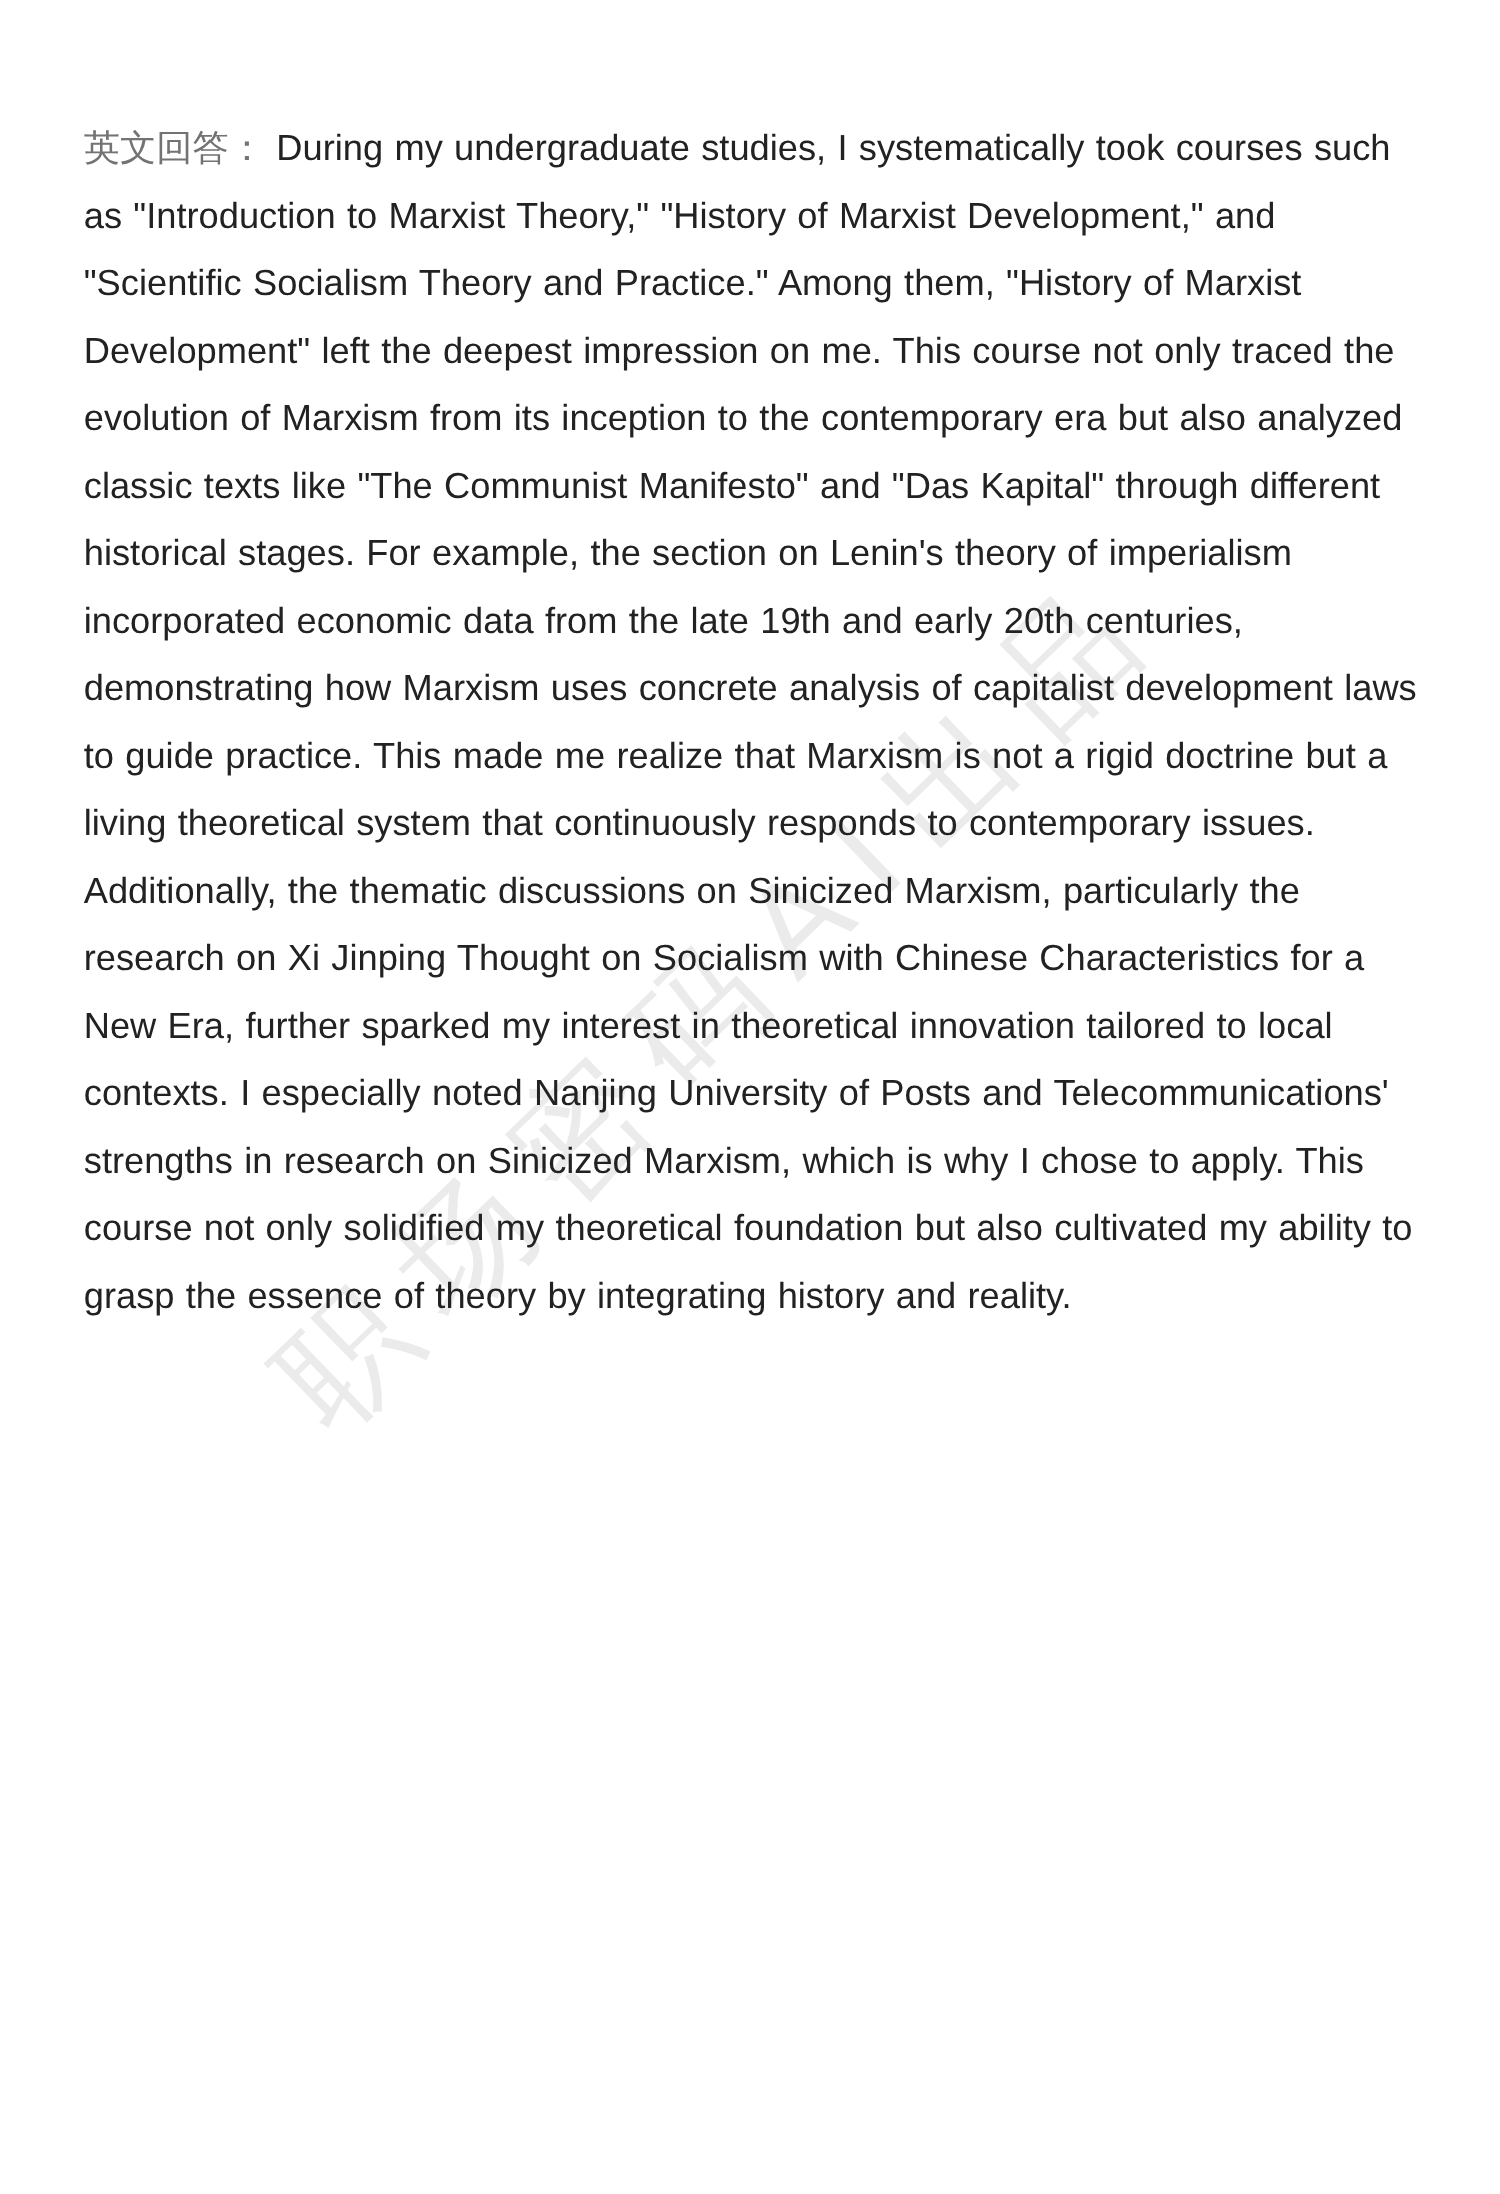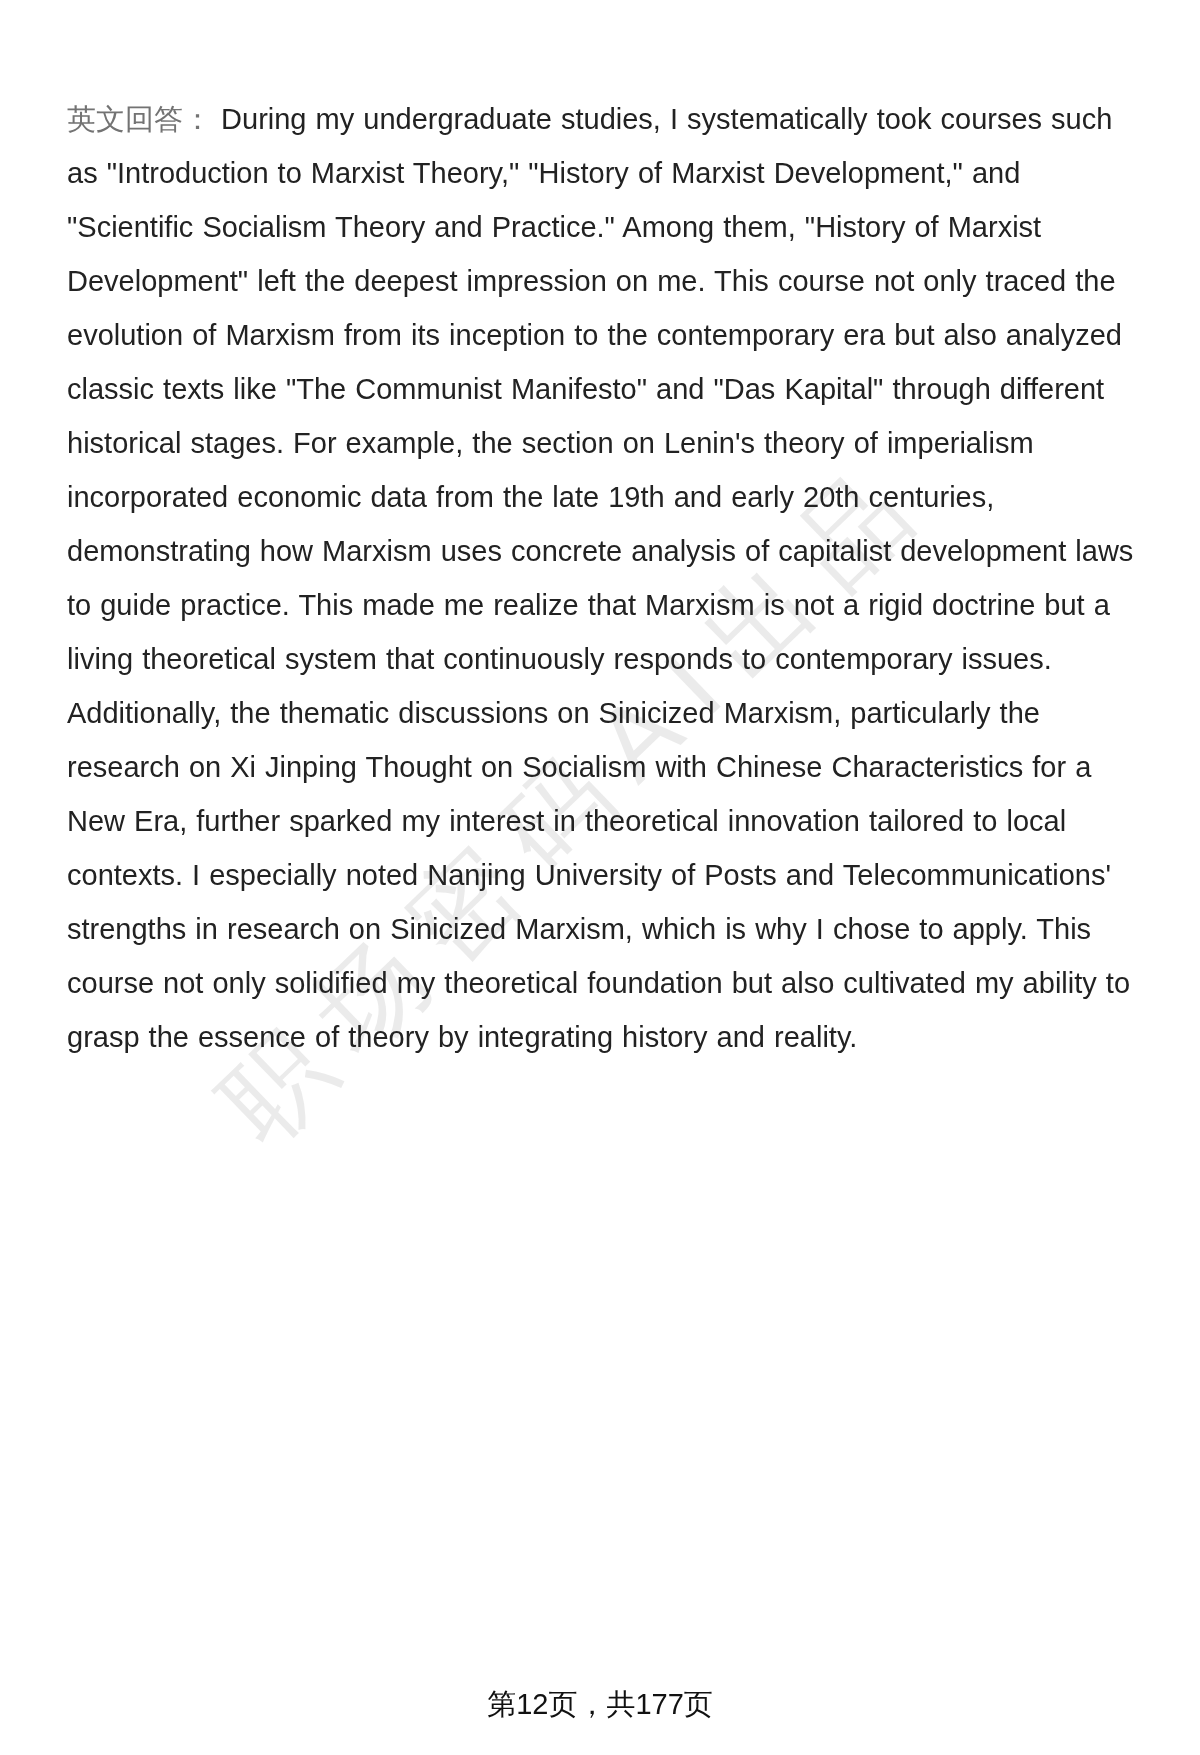--- a/index.html
+++ b/index.html
@@ -71,15 +71,14 @@
 
   <div class="watermark">职场密码AI出品</div>
 
   <div class="content">
 
     <p class="para"><span class="label">英文回答：</span> <span>During my undergraduate studies, I systematically took courses such as "Introduction to Marxist Theory," "History of Marxist Development," and "Scientific Socialism Theory and Practice." Among them, "History of Marxist Development" left the deepest impression on me. This course not only traced the evolution of Marxism from its inception to the contemporary era but also analyzed classic texts like "The Communist Manifesto" and "Das Kapital" through different historical stages. For example, the section on Lenin's theory of imperialism incorporated economic data from the late 19th and early 20th centuries, demonstrating how Marxism uses concrete analysis of capitalist development laws to guide practice. This made me realize that Marxism is not a rigid doctrine but a living theoretical system that continuously responds to contemporary issues. Additionally, the thematic discussions on Sinicized Marxism, particularly the research on Xi Jinping Thought on Socialism with Chinese Characteristics for a New Era, further sparked my interest in theoretical innovation tailored to local contexts. I especially noted Nanjing University of Posts and Telecommunications' strengths in research on Sinicized Marxism, which is why I chose to apply. This course not only solidified my theoretical foundation but also cultivated my ability to grasp the essence of theory by integrating history and reality.</span></p>
 
 
   </div>
 
-  <div class="footer">第12页，共177页</div>
 
 </div>
 
 </body></html>

